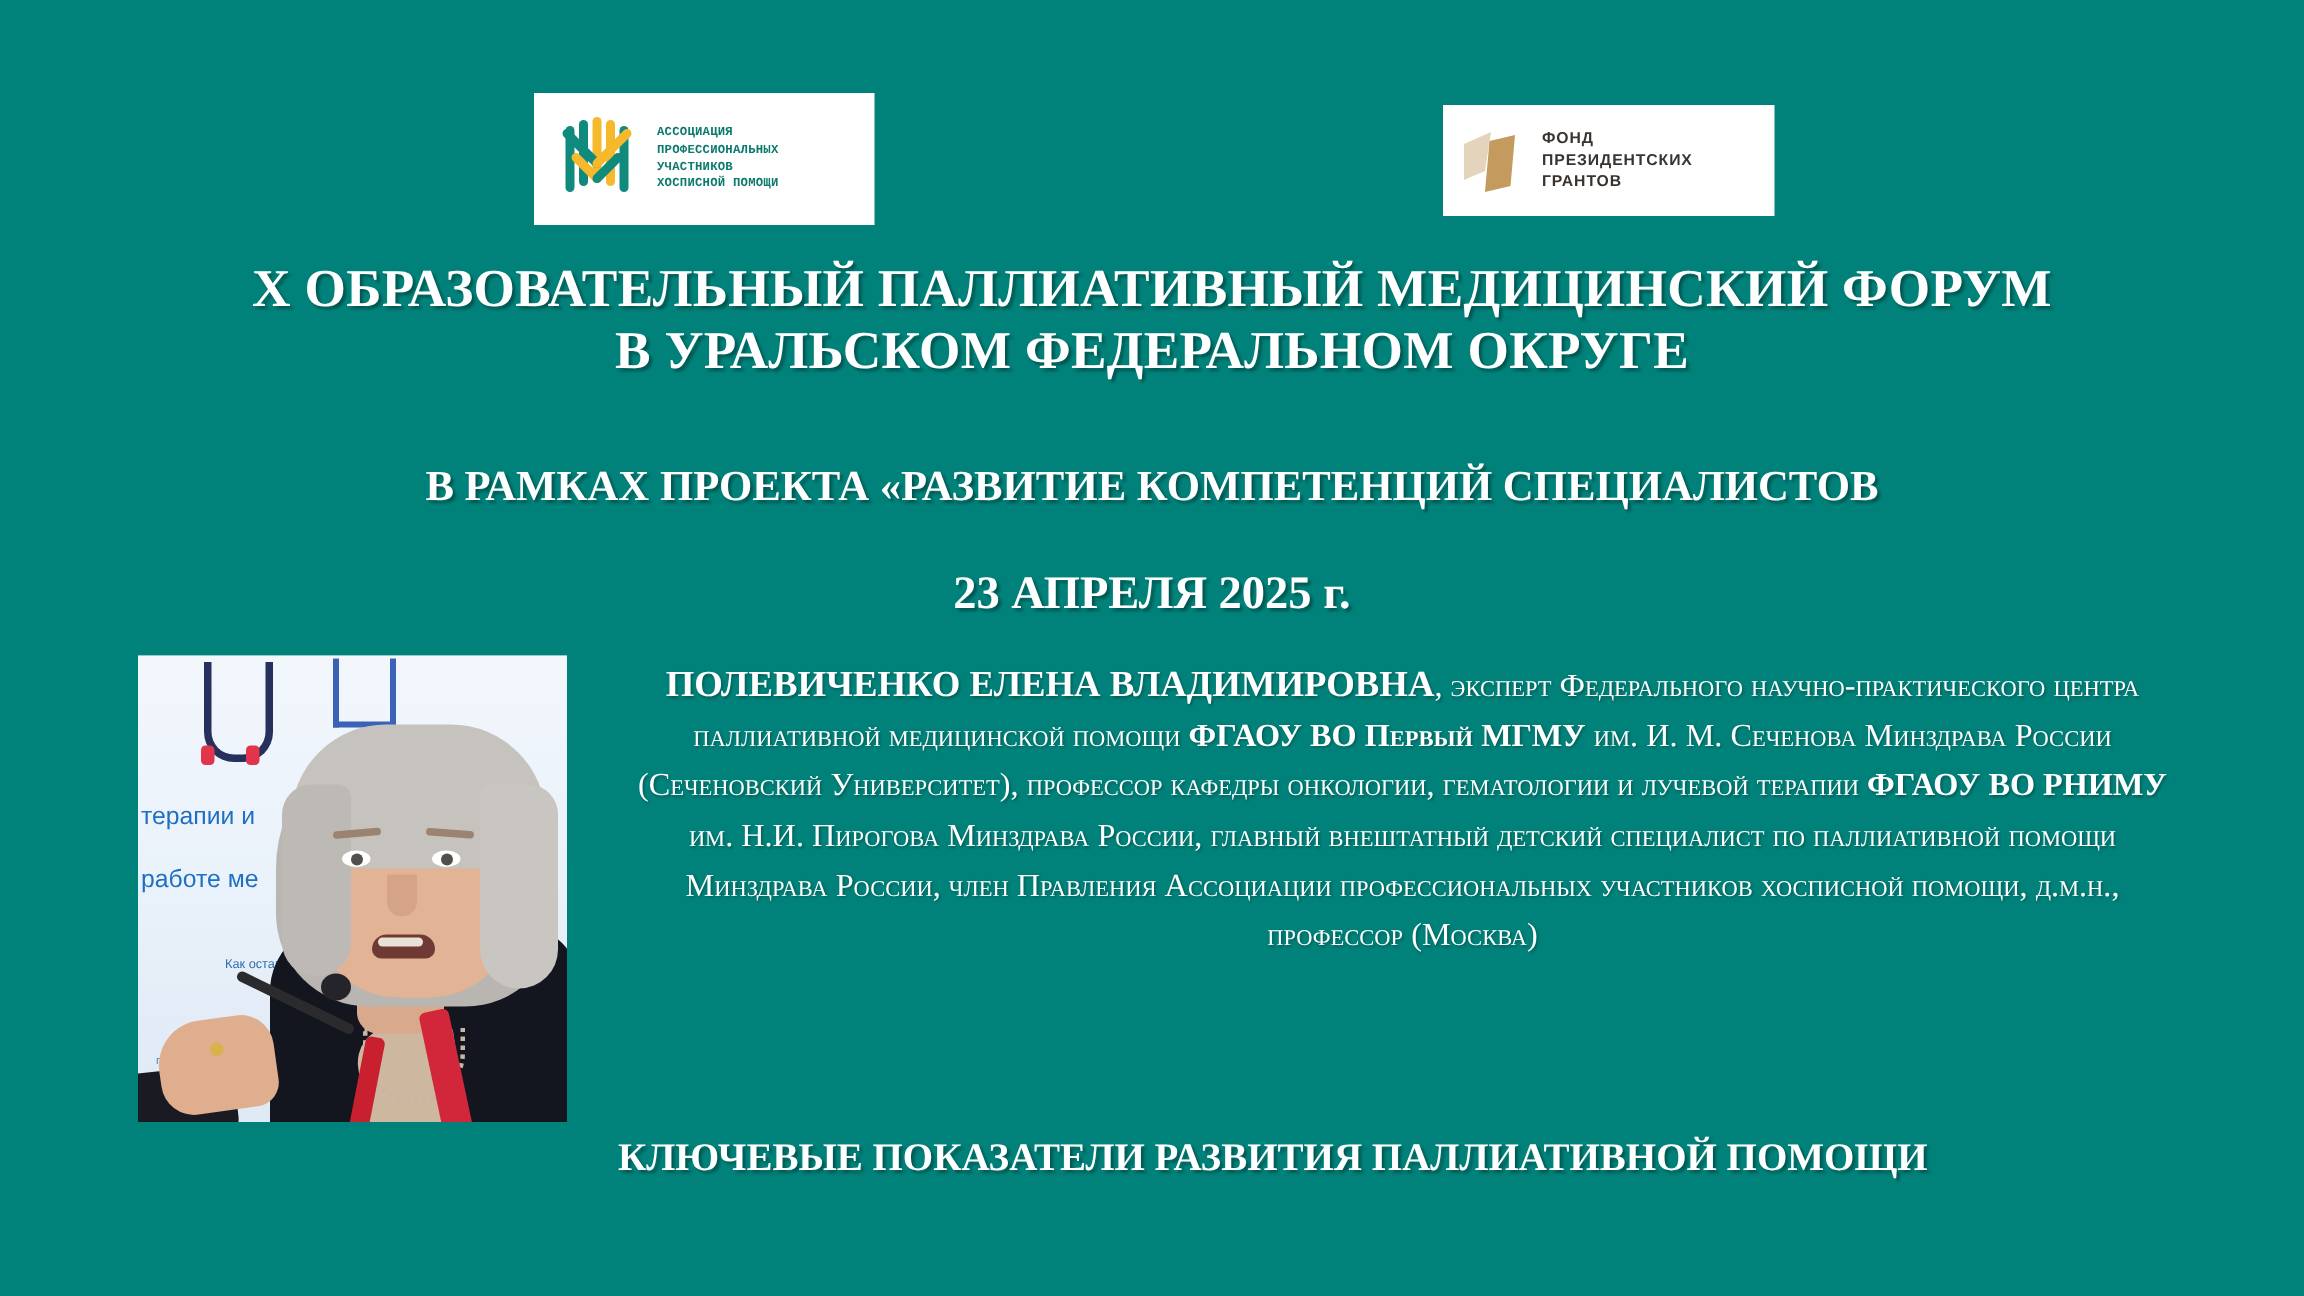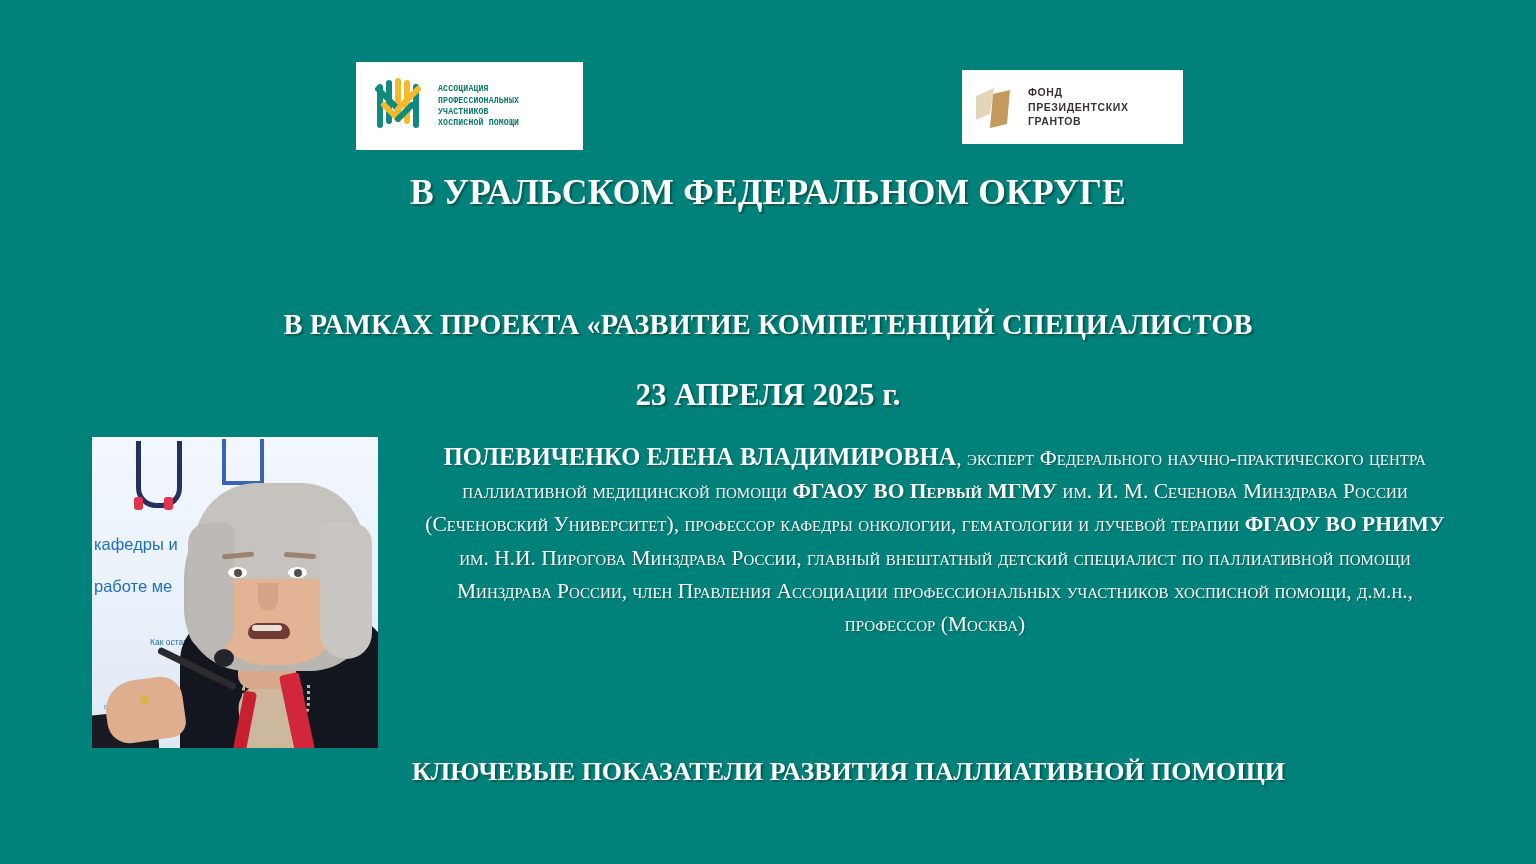--- a/index.html
+++ b/index.html
@@ -458,38 +458,39 @@
         <path d="M2 12 L20 4 L16 30 L2 36 Z" fill="#e3d4bb"></path>
         <path d="M19 10 L36 6 L33 40 L16 44 Z" fill="#c49a5e"></path>
       </svg>
     </span>
     <span class="grants-text"><span>ФОНД</span><br><span>ПРЕЗИДЕНТСКИХ</span><br><span>ГРАНТОВ</span></span>
   </div>
 
 </div>
 
 <div class="headline main">
+  <div>X ОБРАЗОВАТЕЛЬНЫЙ ПАЛЛИАТИВНЫЙ МЕДИЦИНСКИЙ ФОРУМ</div>
   <div>В УРАЛЬСКОМ ФЕДЕРАЛЬНОМ ОКРУГЕ</div>
 </div>
 
 <div class="headline project">
   <div>В РАМКАХ ПРОЕКТА «РАЗВИТИЕ КОМПЕТЕНЦИЙ СПЕЦИАЛИСТОВ</div>
 </div>
 
 <div class="headline date"><span>23 АПРЕЛЯ 2025</span><span class="suffix"> г.</span></div>
 
 <div class="photo">
   <div class="photo-backdrop"></div>
 
   <div class="bd-stethoscope"></div>
   <div class="bd-ear l"></div>
   <div class="bd-ear r"></div>
   <div class="bd-rect"></div>
 
-  <div class="bd-line a">кафедры и</div>
+  <div class="bd-line a">терапии и</div>
   <div class="bd-line b">работе ме</div>
   <div class="bd-line c">асп</div>
   <div class="bd-line d">е</div>
   <div class="bd-small">Как остава</div>
   <div class="bd-small2">проф.</div>
 
   <div class="p-body"></div>
   <div class="p-shirt"></div>
   <div class="p-neck"></div>
   <div class="p-hair-back"></div>

